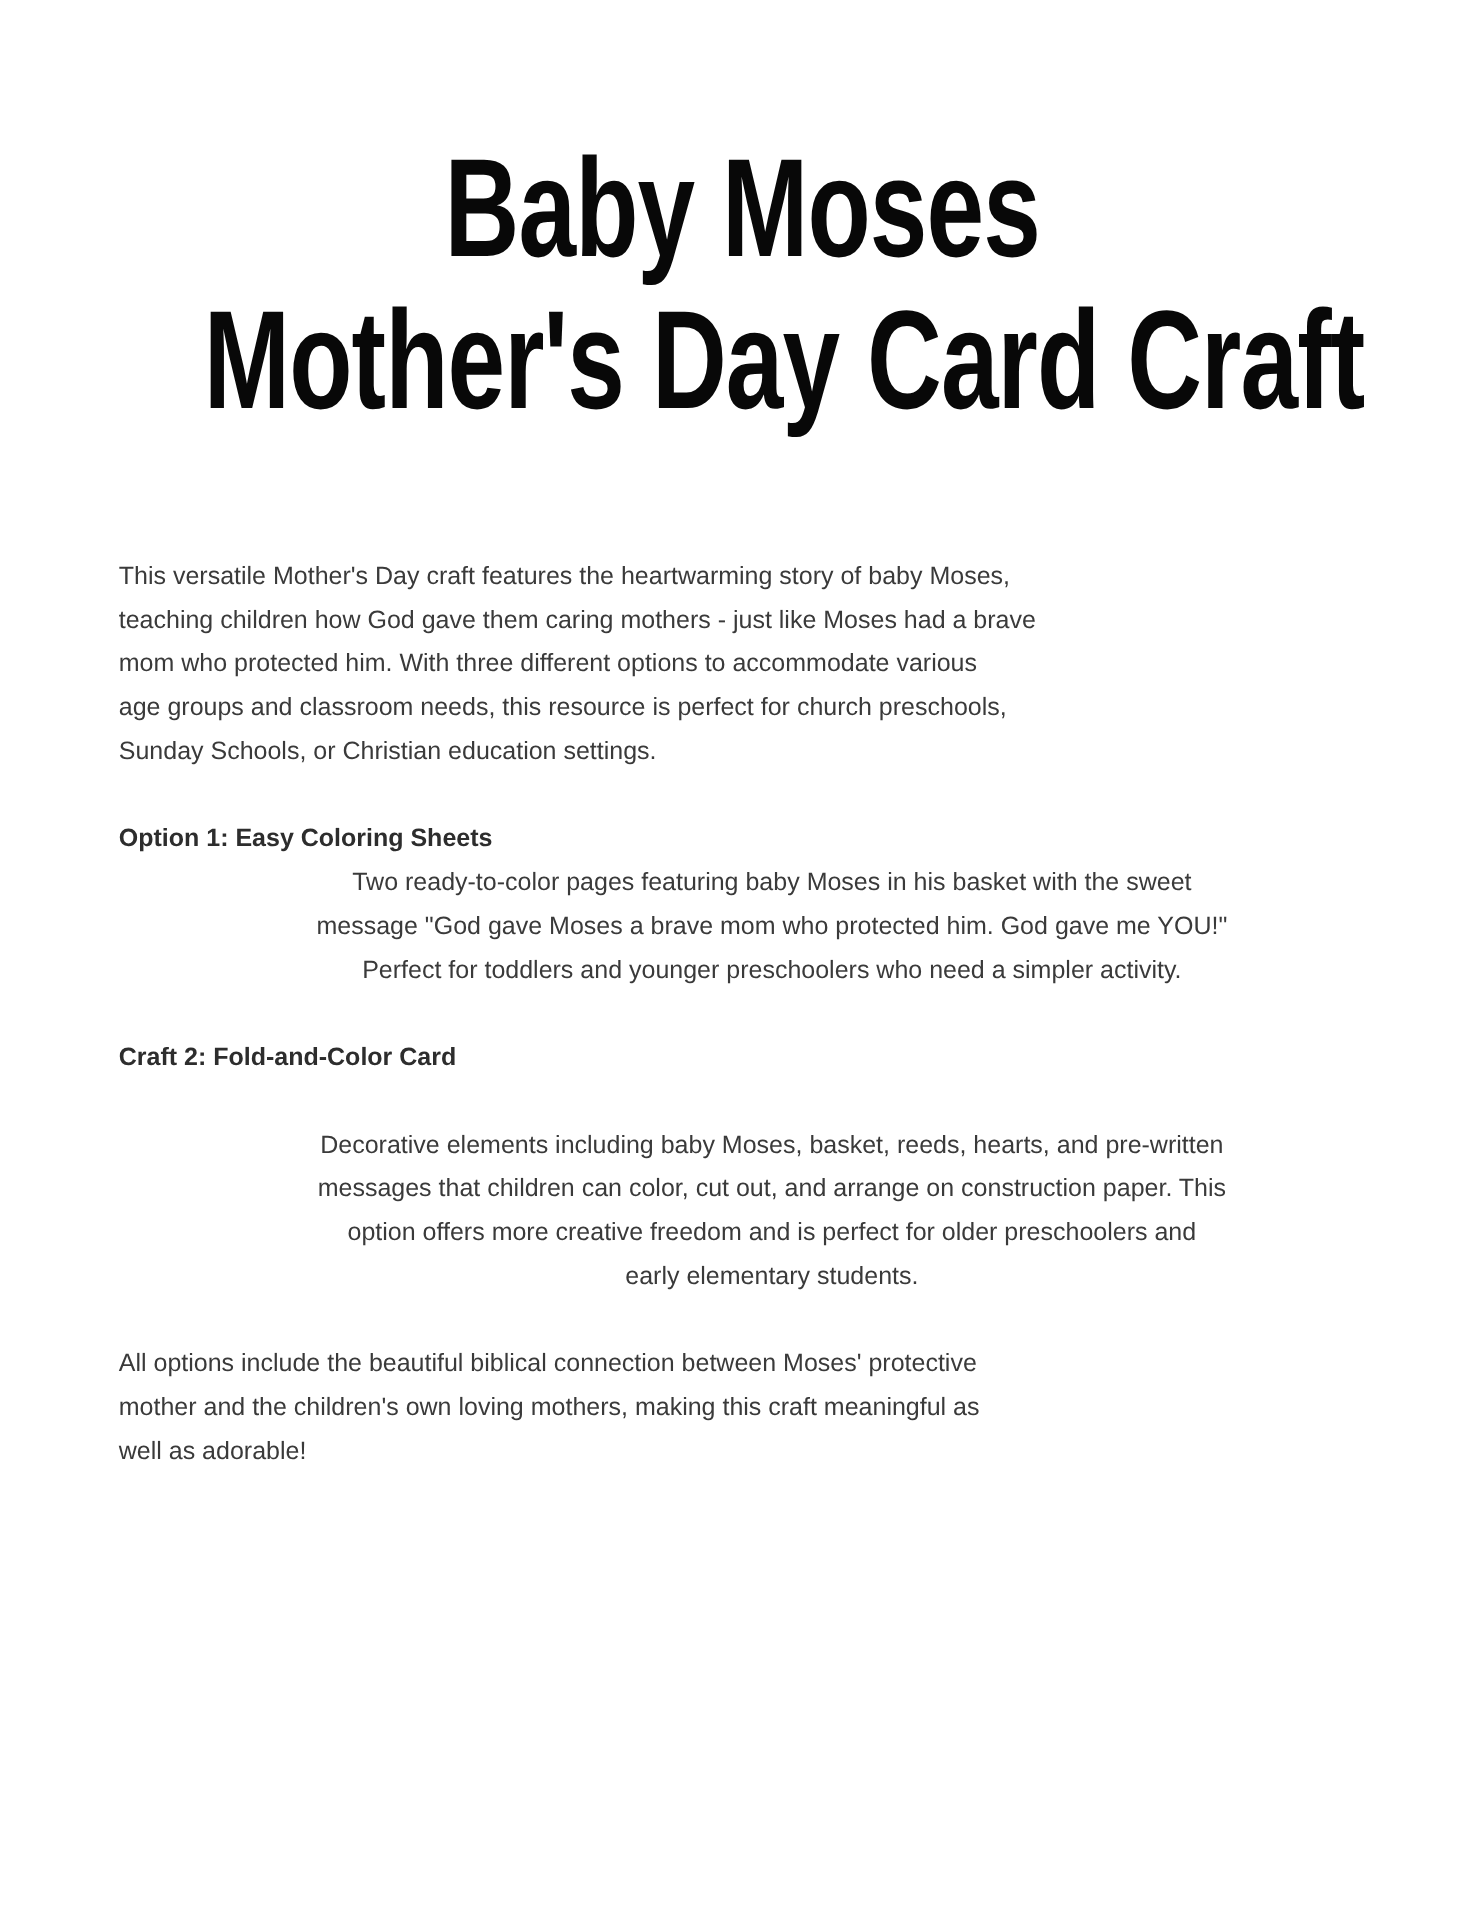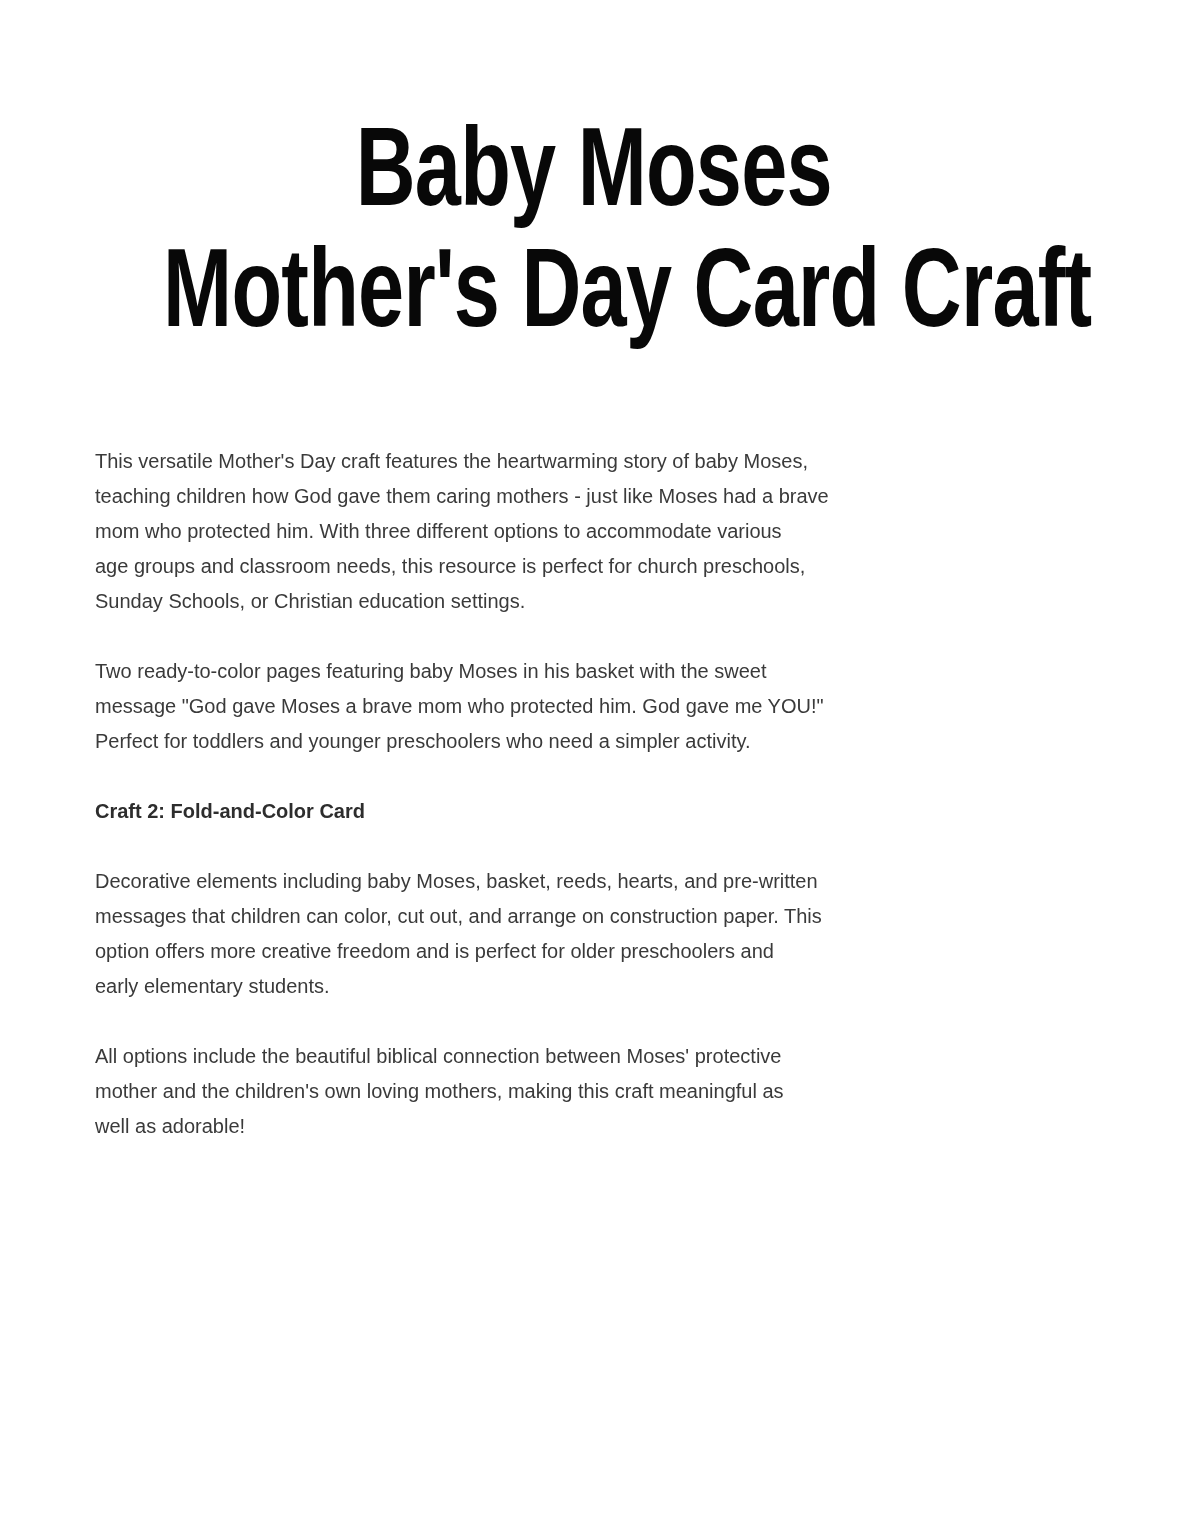--- a/index.html
+++ b/index.html
@@ -44,20 +44,21 @@
     margin: 0 0 35px 0;
     white-space: pre-line;
   }
   .option-heading {
     font-weight: 700;
     color: #2d2d2d;
     white-space: pre-line;
   }
   .option-body {
     white-space: pre-line;
+    text-align: center;
   }
   .option-block {
     margin: 0 0 35px 0;
   }
 </style>
 </head>
 <body>
 
 <div class="page">
 
@@ -72,20 +73,21 @@
 
   <main class="body-copy">
 
     <p class="para">This versatile Mother's Day craft features the heartwarming story of baby Moses,
 teaching children how God gave them caring mothers - just like Moses had a brave
 mom who protected him. With three different options to accommodate various
 age groups and classroom needs, this resource is perfect for church preschools,
 Sunday Schools, or Christian education settings.</p>
 
     <section class="option-block">
+      <div class="option-heading">Option 1: Easy Coloring Sheets</div>
       <div class="option-body">Two ready-to-color pages featuring baby Moses in his basket with the sweet
 message "God gave Moses a brave mom who protected him. God gave me YOU!"
 Perfect for toddlers and younger preschoolers who need a simpler activity.</div>
     </section>
 
     <section class="option-block">
       <div class="option-heading">Craft 2: Fold-and-Color Card</div>
     </section>
 
     <section class="option-block">

